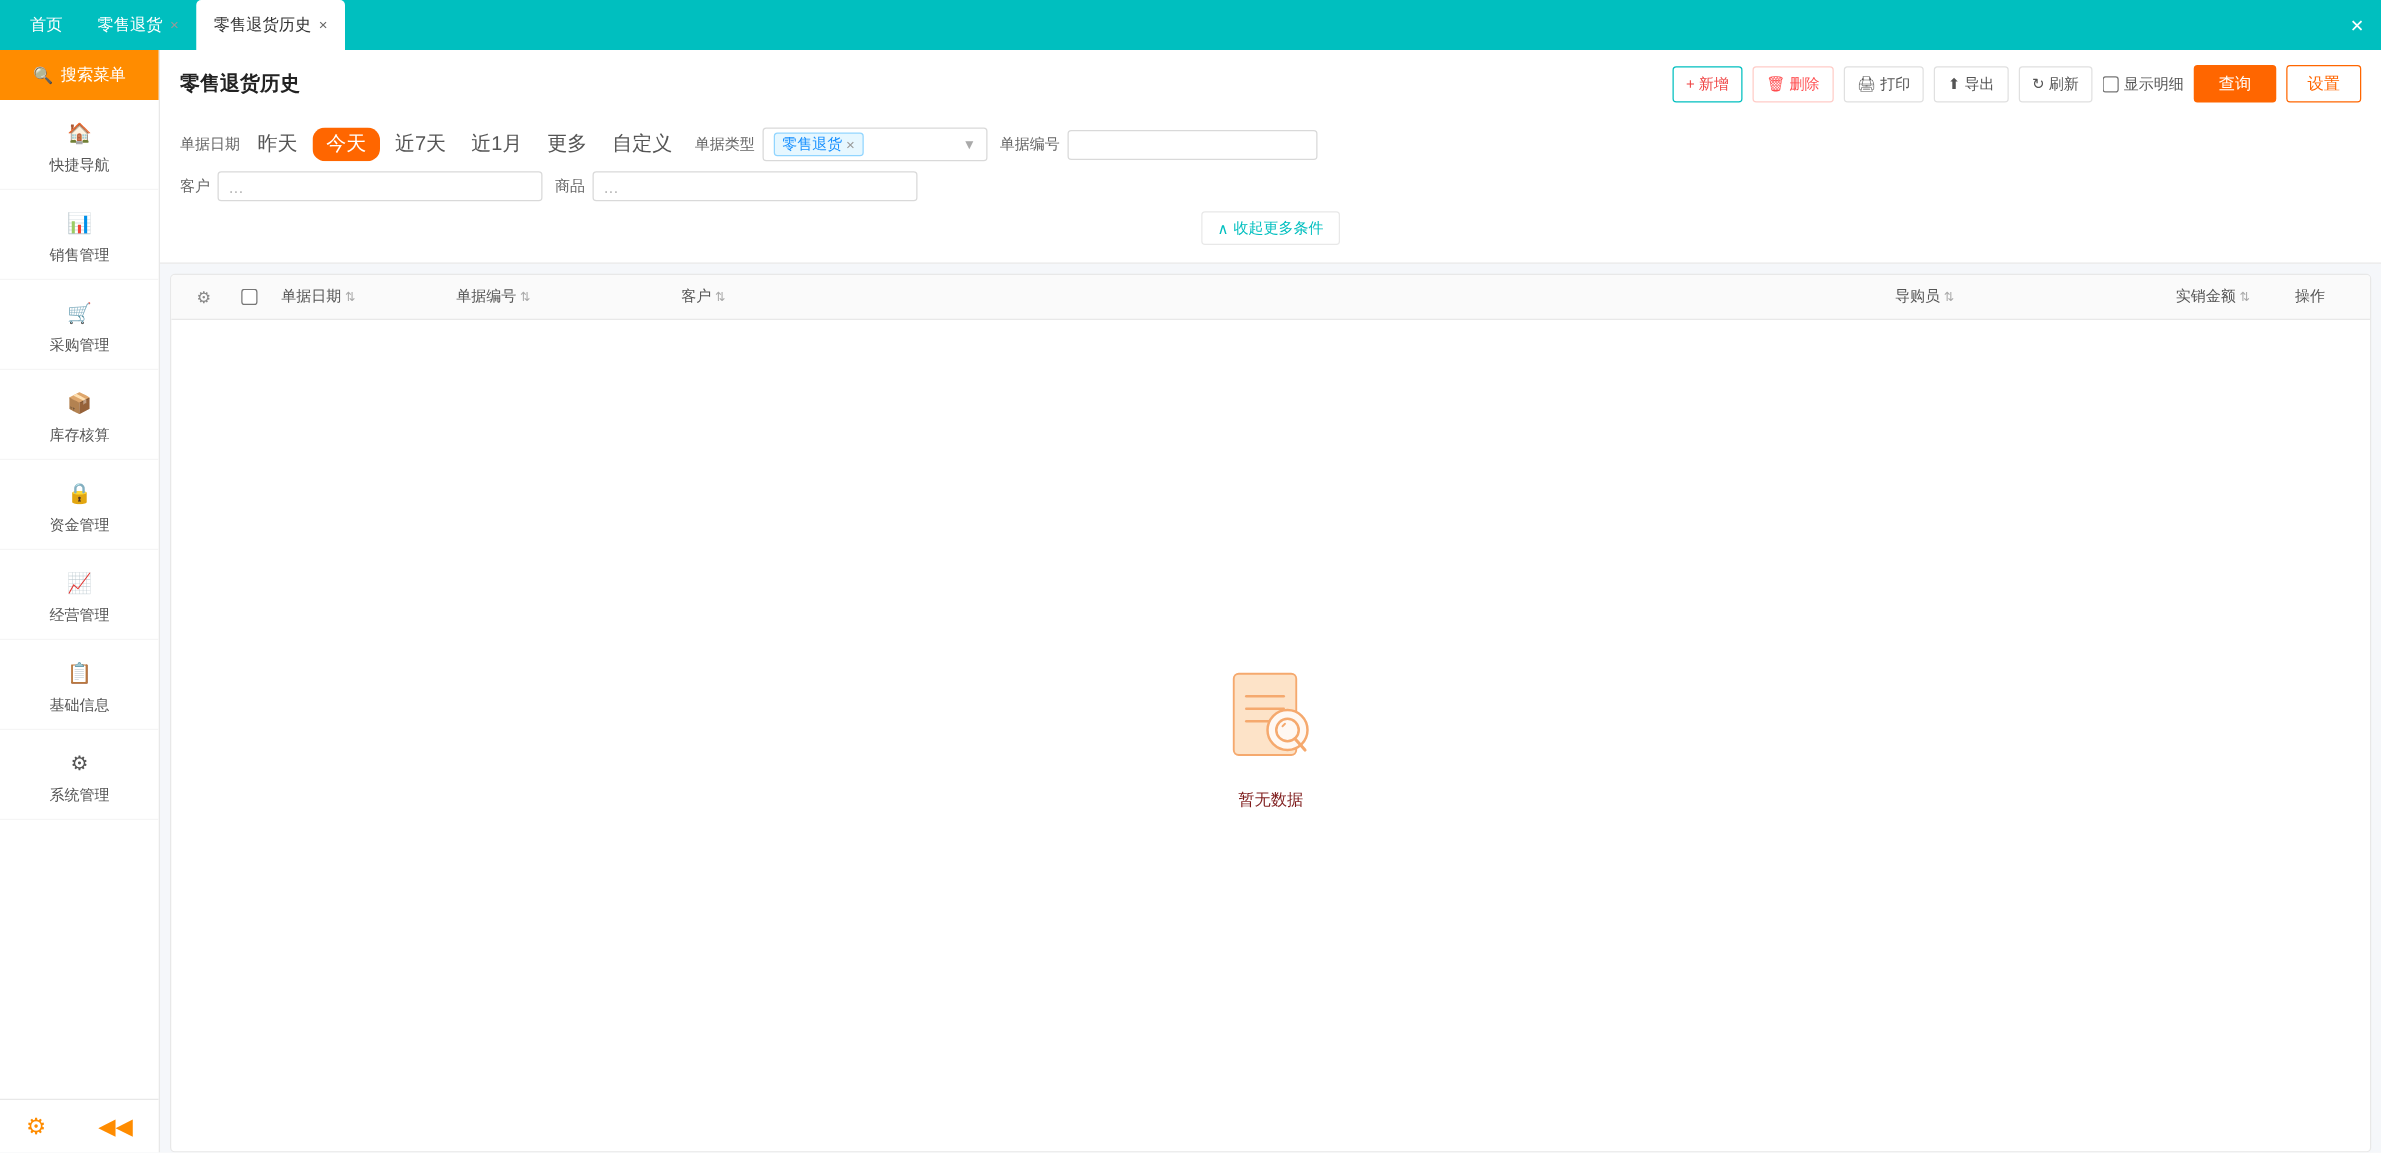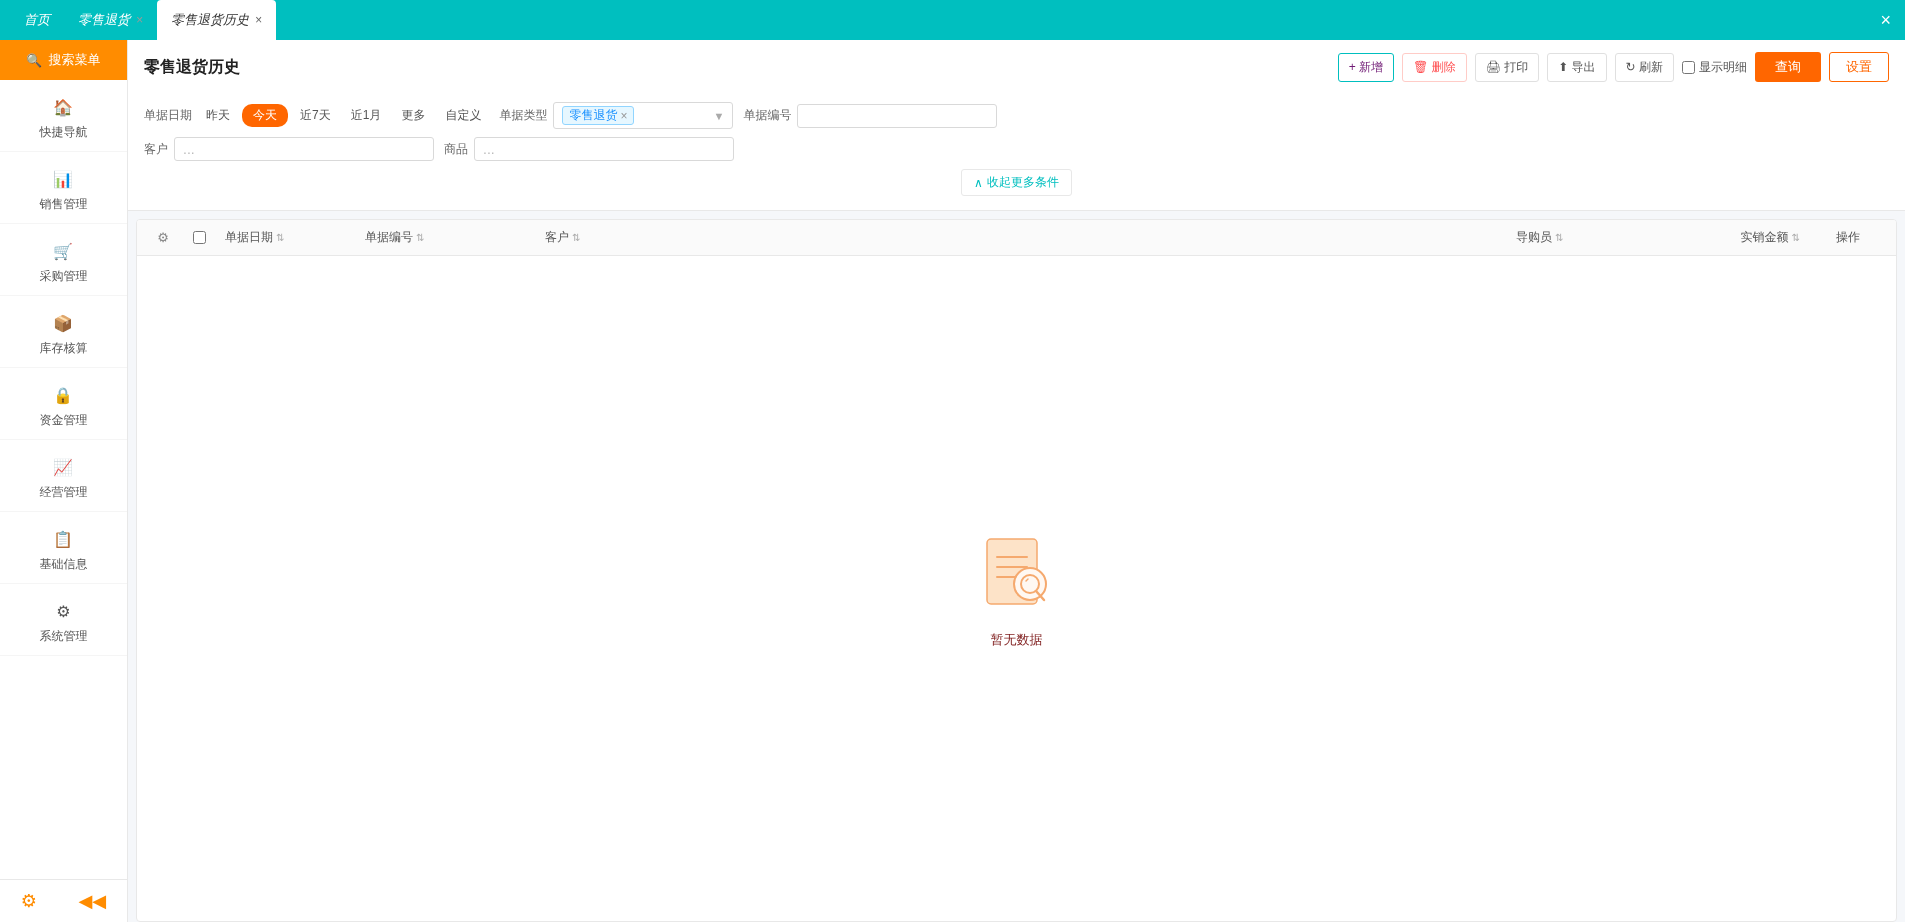--- a/index.html
+++ b/index.html
@@ -23,21 +23,20 @@
     .tab-item {
       height: 100%;
       display: flex;
       align-items: center;
       padding: 0 14px;
       color: #fff;
       font-size: 13px;
       cursor: pointer;
       position: relative;
       white-space: nowrap;
-      font-style: italic;
     }
     .tab-item.active {
       background: #fff;
       color: #333;
       border-radius: 4px 4px 0 0;
     }
     .tab-item .tab-close {
       margin-left: 6px;
       font-size: 12px;
       color: #999;
@@ -150,21 +149,21 @@
       align-items: center;
       gap: 4px;
       padding: 5px 10px;
       border: 1px solid #e0e0e0;
       border-radius: 3px;
       background: #fff;
       cursor: pointer;
       font-size: 12px;
       color: #555;
     }
-    .toolbar-btn.new-btn { color: #701a75; border-color: #00bfbf; }
+    .toolbar-btn.new-btn { color: #ef4444; border-color: #00bfbf; }
     .toolbar-btn.del-btn { color: #ff4d4f; border-color: #ffccc7; }
     .btn-query {
       background: #ff6600;
       color: #fff;
       border: none;
       padding: 6px 20px;
       border-radius: 3px;
       cursor: pointer;
       font-size: 13px;
     }
@@ -208,21 +207,21 @@
       color: #666;
       white-space: nowrap;
     }
     .filter-date-group {
       display: flex;
       align-items: center;
       gap: 4px;
     }
     .date-btn {
       padding: 2px 7px;
-      font-size: 12px;
+      font-size: 16px;
       border: 1px solid transparent;
       border-radius: 2px;
       cursor: pointer;
       color: #555;
       background: transparent;
     }
     .date-btn.active {
       background: #ff6600;
       color: #fff;
       border-radius: 10px;

